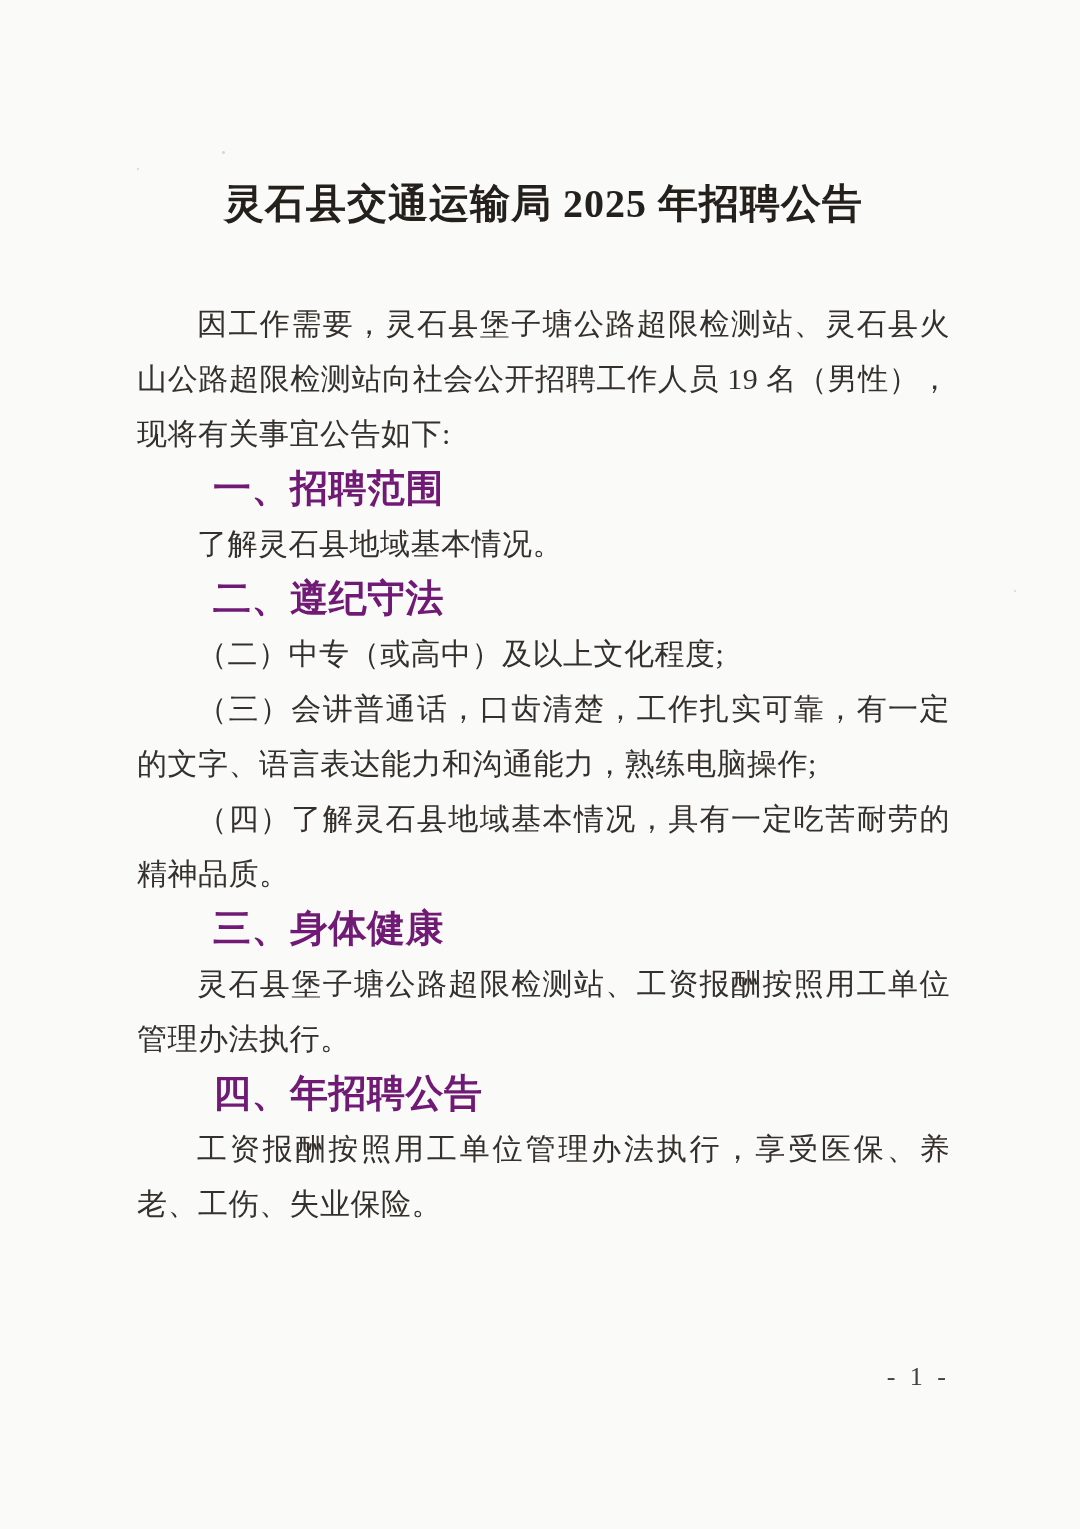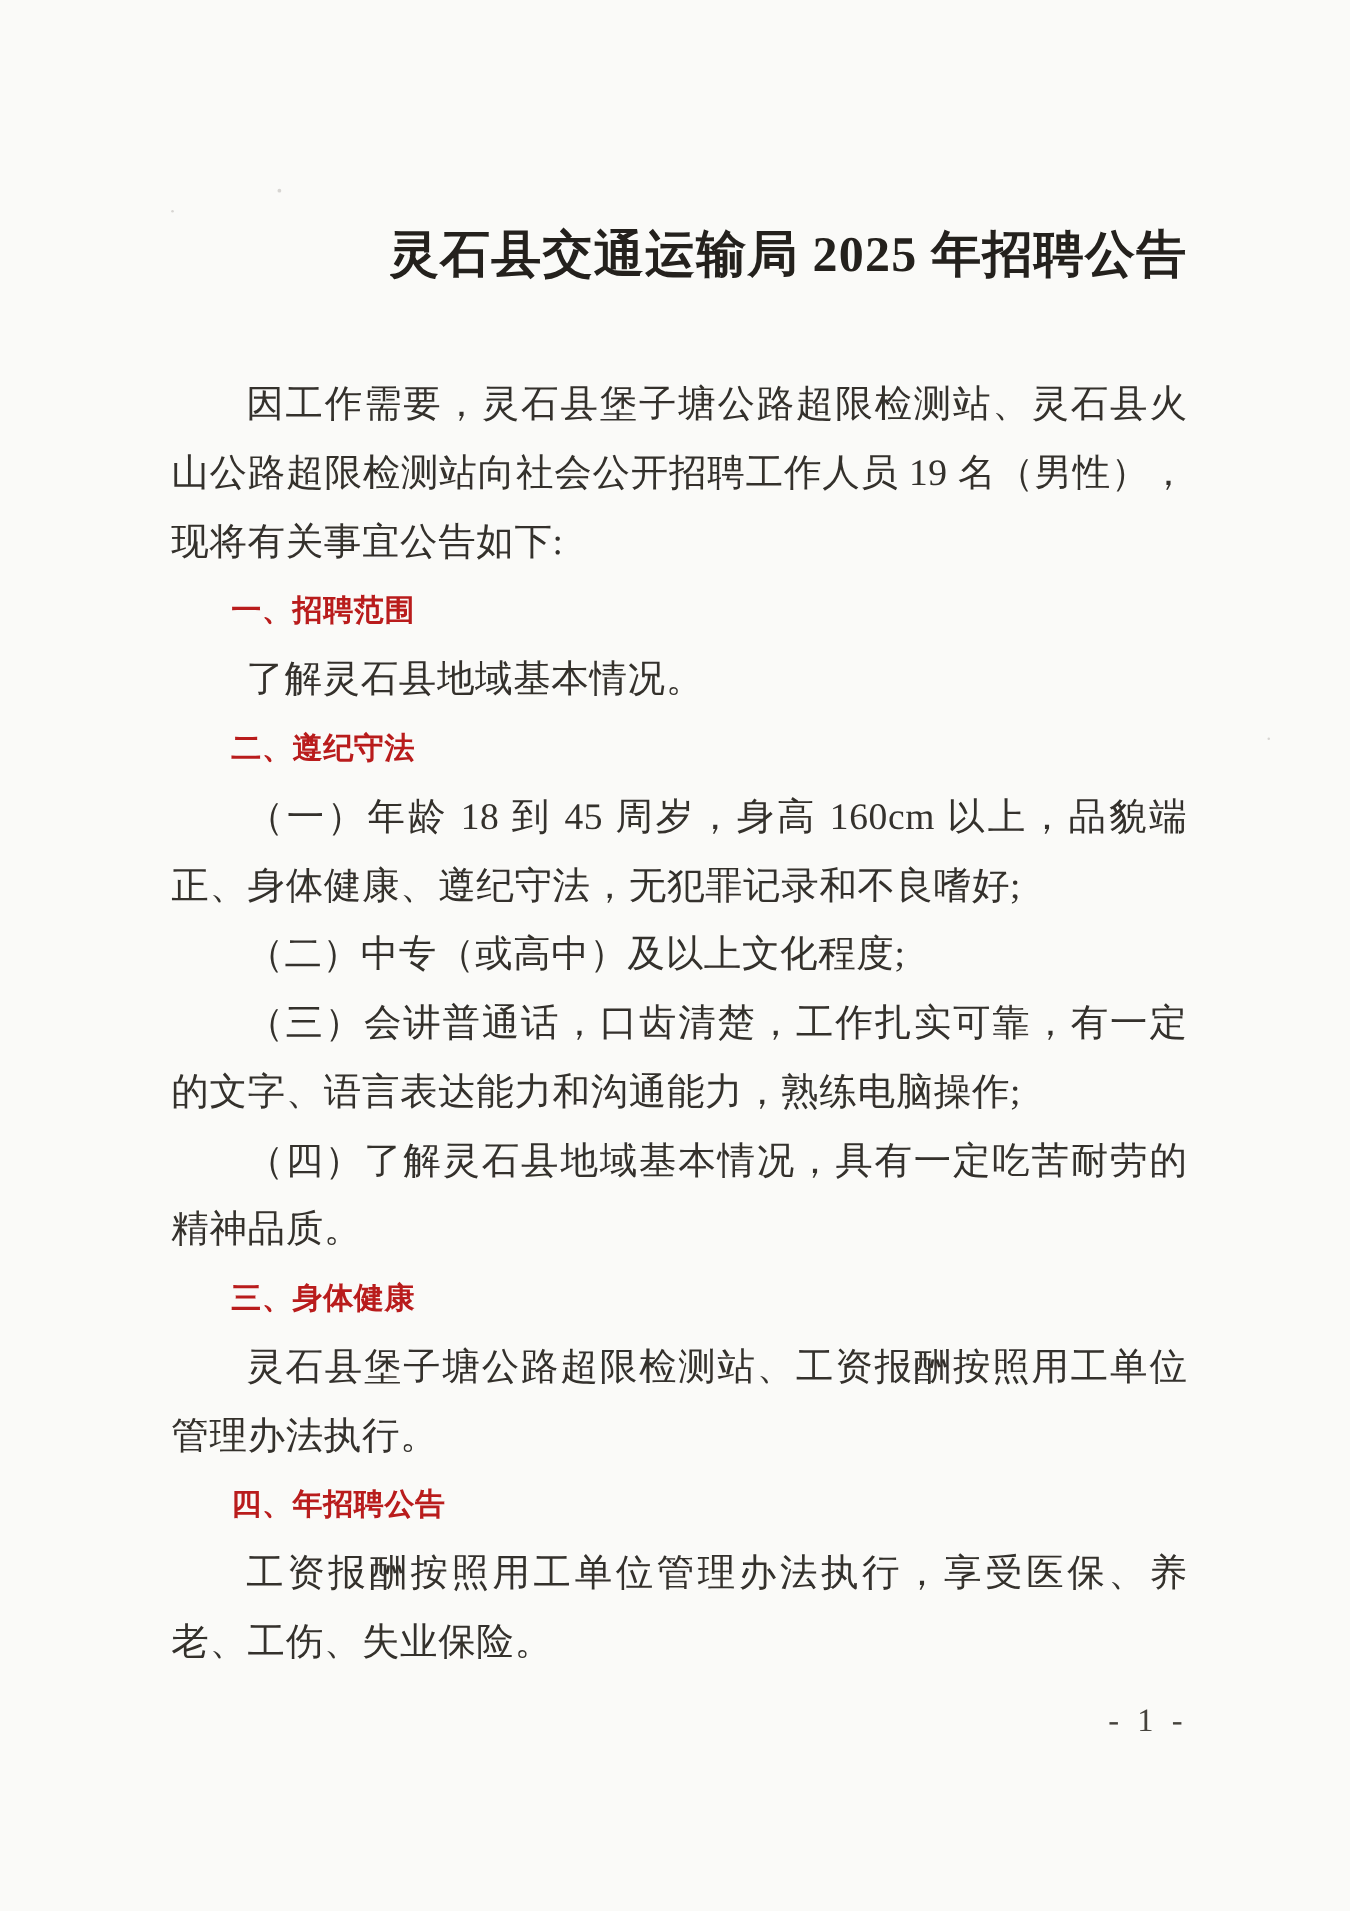--- a/index.html
+++ b/index.html
@@ -16,41 +16,41 @@
   .content {
     padding: 180px 130px 0 137px;
   }
   .doc-title {
     margin: 0 0 68px 0;
     font-family: "Liberation Serif", "DejaVu Serif", serif;
     font-weight: 700;
     font-size: 40px;
     line-height: 48px;
     letter-spacing: 1px;
-    text-align: right;
+    text-align: center;
     color: #24211d;
   }
   .para {
     margin: 0;
     font-size: 30px;
     line-height: 55px;
     letter-spacing: 0.5px;
     text-indent: 2em;
     text-align: justify;
     color: #34312c;
   }
   .heading {
     margin: 0;
-    font-family: Liberation Sans, sans-serif;
+    font-family: Liberation Serif, serif;
     font-weight: 700;
-    font-size: 24px;
+    font-size: 38px;
     line-height: 55px;
     letter-spacing: 0.5px;
     text-indent: 2em;
-    color: #b91c1c;
+    color: #701a75;
   }
   .page-number {
     position: absolute;
     top: 1362px;
     right: 130px;
     font-size: 26px;
     letter-spacing: 4px;
     color: #45423c;
   }
   
@@ -74,21 +74,20 @@
 
   <div class="content">
     <h1 class="doc-title">灵石县交通运输局 2025 年招聘公告</h1>
 
     <p class="para">因工作需要，灵石县堡子塘公路超限检测站、灵石县火山公路超限检测站向社会公开招聘工作人员 19 名（男性），现将有关事宜公告如下:</p>
 
     <h2 class="heading">一、招聘范围</h2>
     <p class="para">了解灵石县地域基本情况。</p>
 
     <h2 class="heading">二、遵纪守法</h2>
-    <p class="para">（一）年龄 18 到 45 周岁，身高 160cm 以上，品貌端正、身体健康、遵纪守法，无犯罪记录和不良嗜好;</p>
     <p class="para">（二）中专（或高中）及以上文化程度;</p>
     <p class="para">（三）会讲普通话，口齿清楚，工作扎实可靠，有一定的文字、语言表达能力和沟通能力，熟练电脑操作;</p>
     <p class="para">（四）了解灵石县地域基本情况，具有一定吃苦耐劳的精神品质。</p>
 
     <h2 class="heading">三、身体健康</h2>
     <p class="para">灵石县堡子塘公路超限检测站、工资报酬按照用工单位管理办法执行。</p>
 
     <h2 class="heading">四、年招聘公告</h2>
     <p class="para">工资报酬按照用工单位管理办法执行，享受医保、养老、工伤、失业保险。</p>
   </div>

